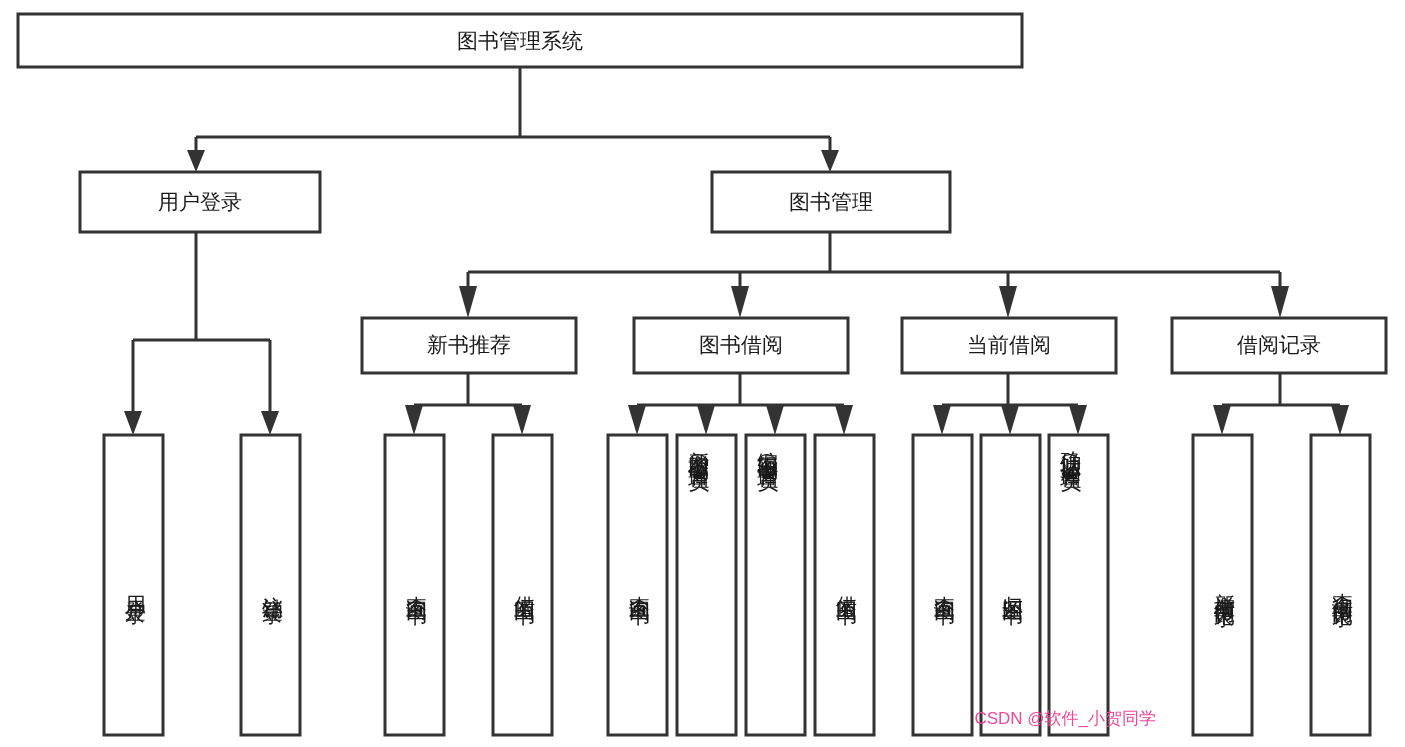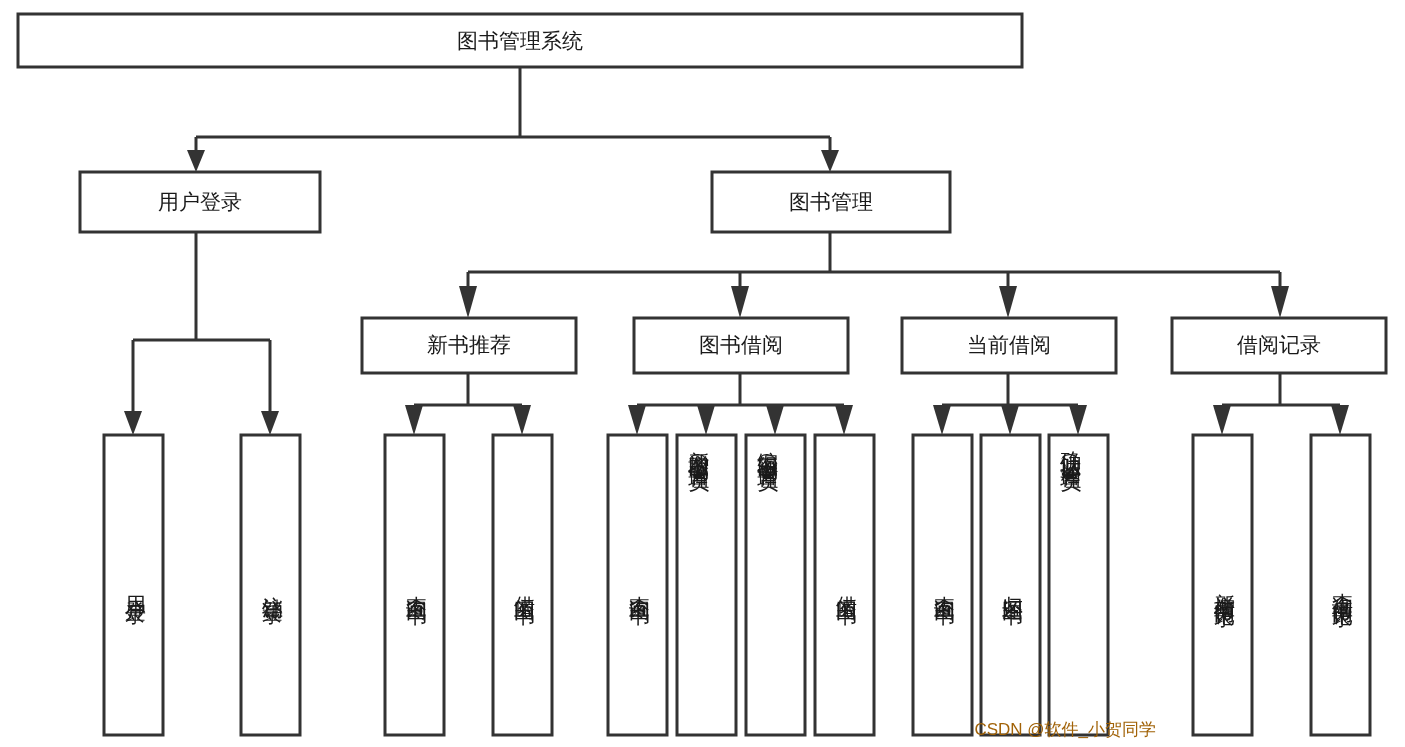--- a/index.html
+++ b/index.html
@@ -53,24 +53,24 @@
     fill: #1a1a1a;
     text-anchor: middle;
     dominant-baseline: middle;
     writing-mode: vertical-rl;
     text-orientation: upright;
     letter-spacing: 3px;
   }
   .watermark {
     position: absolute;
     right: 8px;
-    bottom: 6px;
+    bottom: 17px;
     font-family: "Liberation Sans", "DejaVu Sans", sans-serif;
     font-size: 17px;
-    color: #a16207;
+    color: #ec4899;
     white-space: nowrap;
     user-select: none;
   }
 </style>
 </head>
 <body>
 
 <div id="diagram-root">
 
   <svg class="diagram-canvas" viewBox="0 0 1405 747" xmlns="http://www.w3.org/2000/svg">

